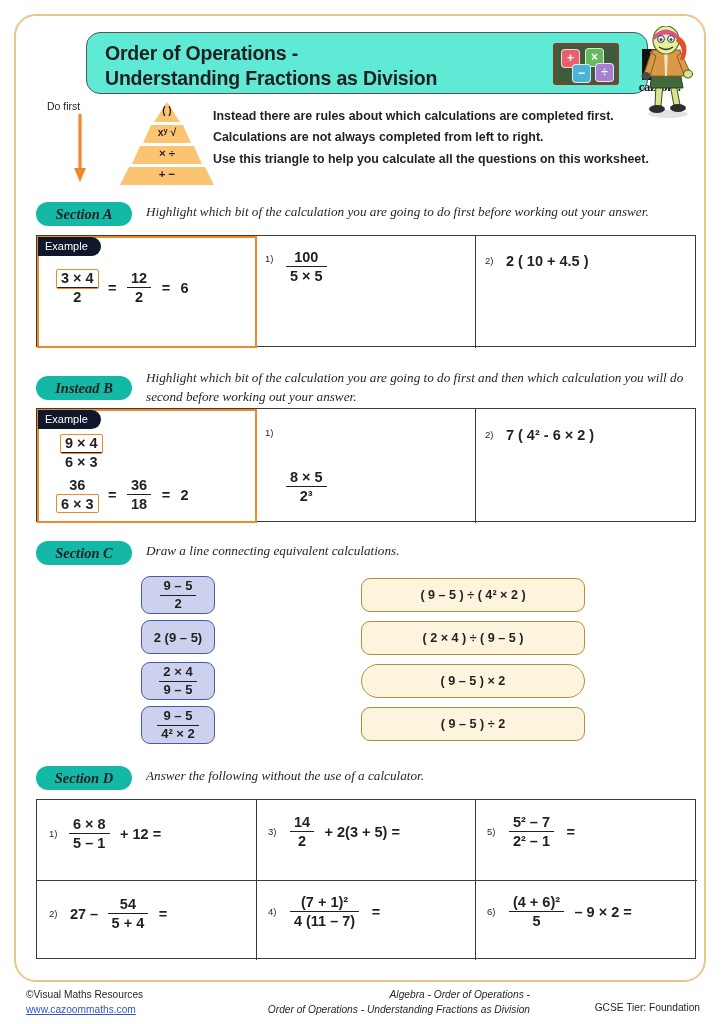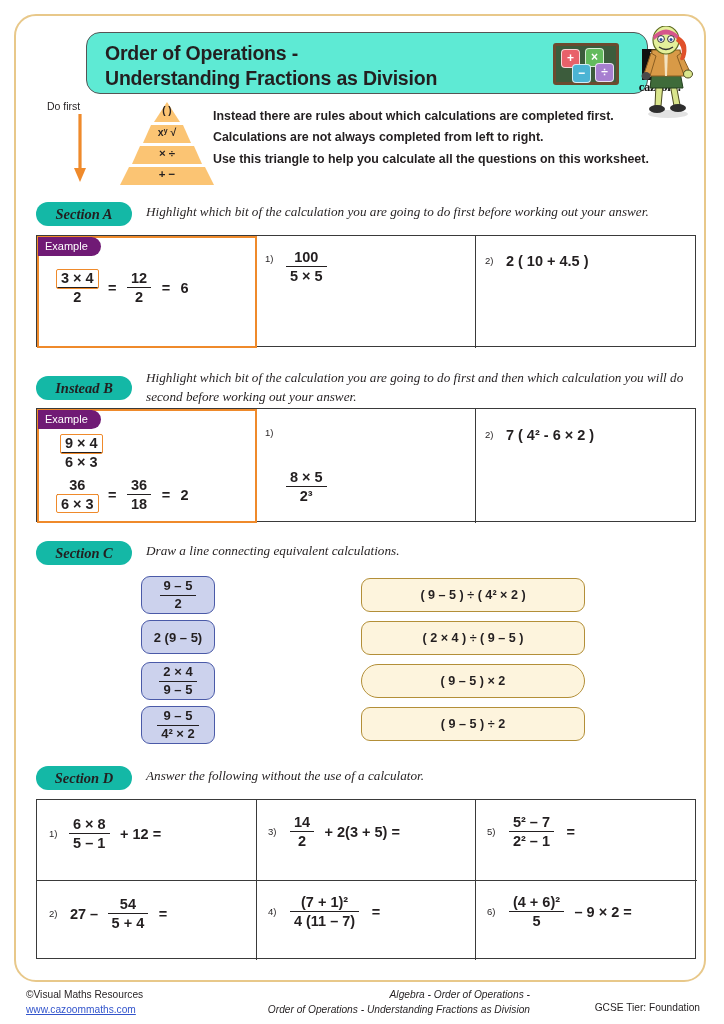--- a/index.html
+++ b/index.html
@@ -94,21 +94,21 @@
   }
 
   
   .qbox{position:absolute;border:1.2px solid #3a3a3a;box-sizing:border-box;background:#fff;}
   .ex-cell{
     position:absolute;left:0;top:0;box-sizing:border-box;
     border:2.6px solid #ef8a2b;background:#fff;z-index:3;
   }
   .ex-tab{
     position:absolute;left:-1px;top:-1px;height:19px;padding:0 13px 0 7px;
-    background:#701a75;border-radius:0 10px 10px 0;color:#fff;
+    background:#0f172a;border-radius:0 10px 10px 0;color:#fff;
     font-size:11px;line-height:19px;font-weight:normal;
   }
   .vdiv{position:absolute;top:0;width:1.2px;background:#3a3a3a;}
   .qnum{
     position:absolute;font-size:9.5px;color:#231f20;font-weight:normal;
   }
 
   
   .frac{display:inline-block;text-align:center;vertical-align:middle;line-height:1.12;}
   .frac .num{display:block;padding:0 4px 1px 4px;border-bottom:1.6px solid #231f20;}

